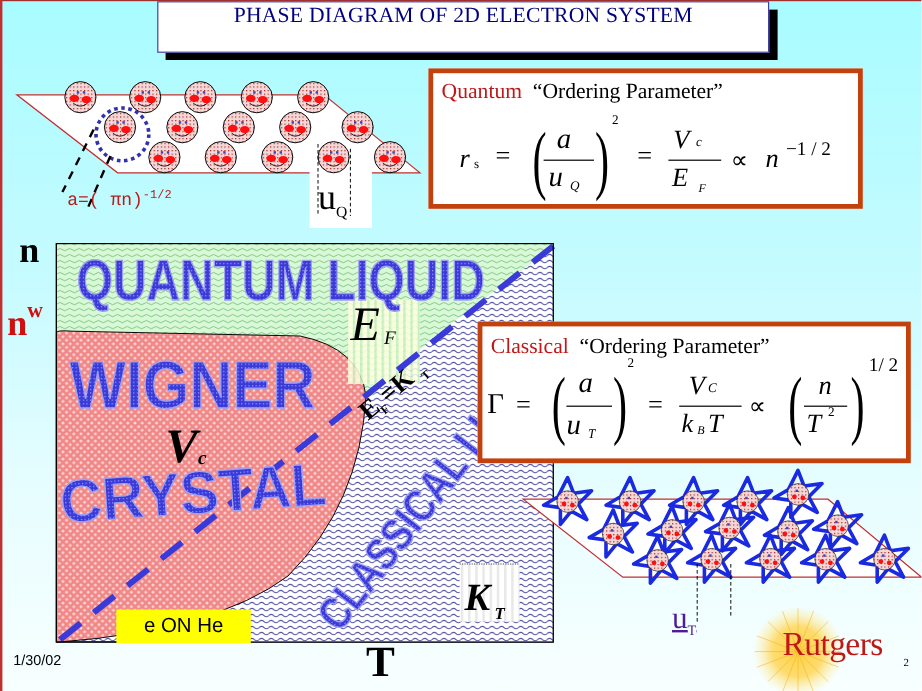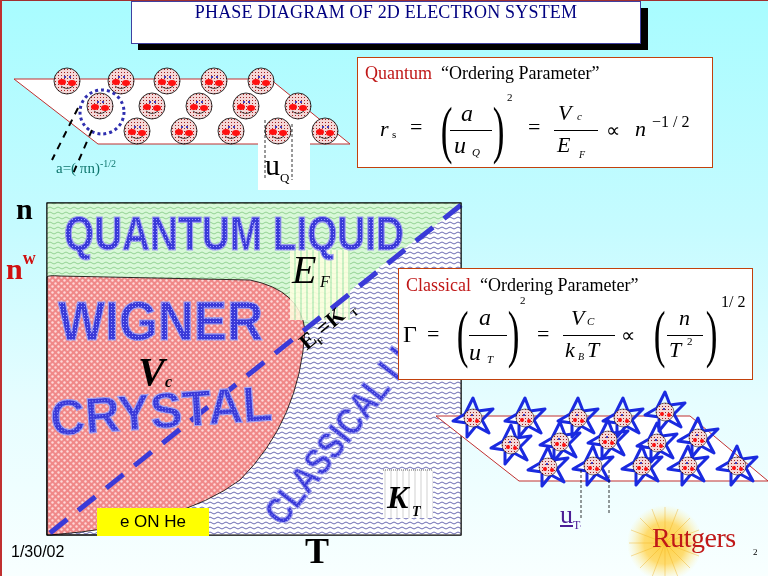--- a/index.html
+++ b/index.html
@@ -13,47 +13,47 @@
 
   .title-shadow { position:absolute; left:138px; top:8px; width:510px; height:42px; background:#000; }
   .title-box {
     position:absolute; left:131px; top:1px; width:508px; height:41px;
     background:#fff; border:1px solid #4040a0;
     display:flex; align-items:flex-start; justify-content:center;
     color:#000080; font-size:18px; letter-spacing:0.2px;
   }
 
   .eq-box {
-    position:absolute; background:#fff; border:1px solid #c2410c;
+    position:absolute; background:#fff; border:4px solid #c2410c;
     font-family:"Liberation Serif", serif; color:#000;
   }
   .eq-head { position:absolute; font-size:18px; white-space:nowrap; }
   .eq-head .red { color:#c01818; }
   .eq-body { position:absolute; white-space:nowrap; }
   .it { font-style:italic; }
   .abs { position:absolute; }
 
   svg { position:absolute; overflow:visible; }
 
   .sticker {
     position:absolute; left:97px; top:508px; width:112px; height:28px;
     background:#ffff00; display:flex; align-items:center; justify-content:center;
     font-family:"Liberation Sans", sans-serif; font-size:17px; color:#000;
   }
-  .date { position:absolute; left:11px; top:543px; font-family:"Liberation Sans", sans-serif; font-size:16px; color:#000; }
+  .date { position:absolute; left:11px; top:543px; font-family:"Liberation Sans", sans-serif; font-size:12px; color:#000; }
   .axis-n { position:absolute; left:16px; top:192px; font-size:30px; font-weight:bold; color:#000; }
   .axis-nw { position:absolute; left:6px; top:252px; font-size:30px; font-weight:bold; color:#d01010; }
   .axis-nw sup { font-size:18px; position:relative; top:-4px; }
   .axis-T { position:absolute; left:305px; top:530px; font-size:36px; font-weight:bold; color:#000; }
 
   .uq-label { position:absolute; left:265px; top:148px; font-size:30px; color:#000; }
   .uq-label sub { font-size:13px; }
   .ut-label { position:absolute; left:560px; top:500px; font-size:26px; color:#4c1d95;text-decoration:underline; }
   .ut-label sub { font-size:12px; }
-  .a-label { position:absolute; left:56px; top:158px; font-family:Liberation Serif, serif; font-size:15px; color:#0f766e; }
+  .a-label { position:absolute; left:56px; top:158px; font-family:Liberation Mono, monospace; font-size:15px; color:#b91c1c; }
   .a-label sup { font-size:10px; }
 
   .rutgers { position:absolute; left:652px; top:522px; font-size:28px; color:#c01818; font-family:"Liberation Serif", serif; letter-spacing:-0.5px; }
   .page-num { position:absolute; left:753px; top:547px; font-size:9px; color:#000; }
 </style>
 </head>
 <body>
 
 <div class="frame-top"></div>
 <div class="frame-left"></div>

